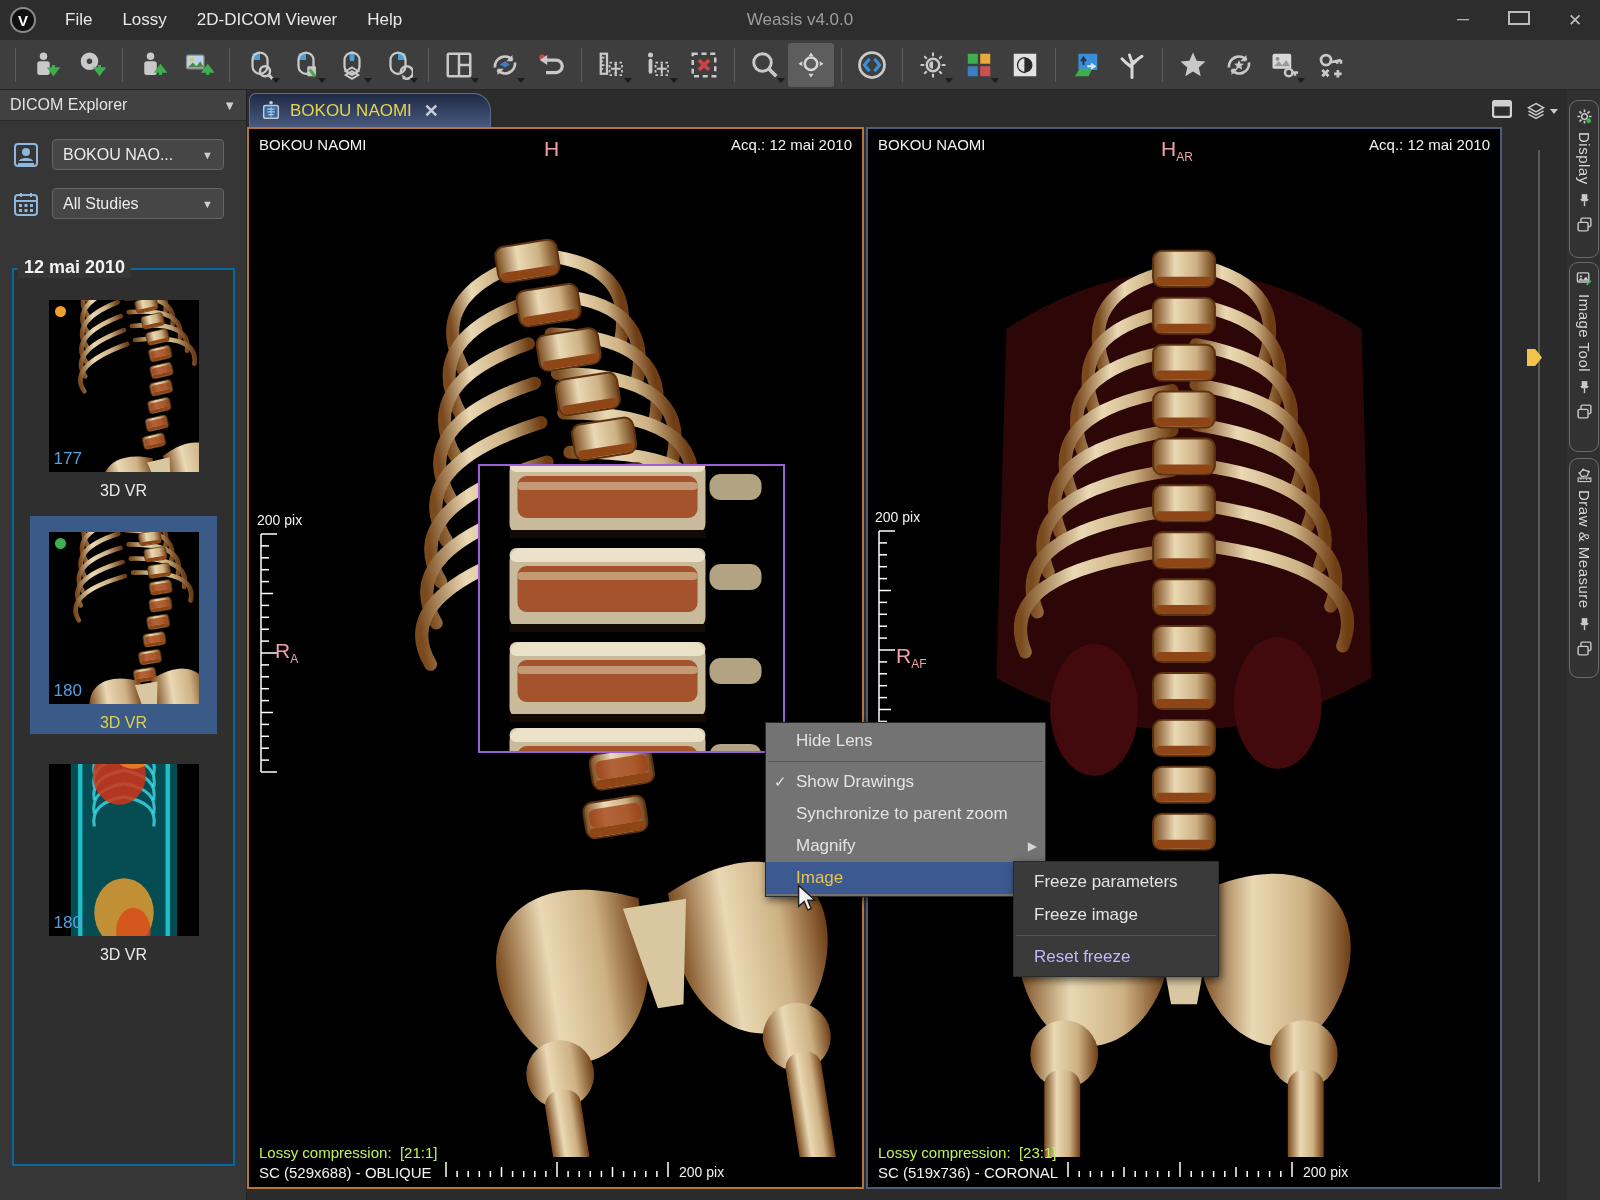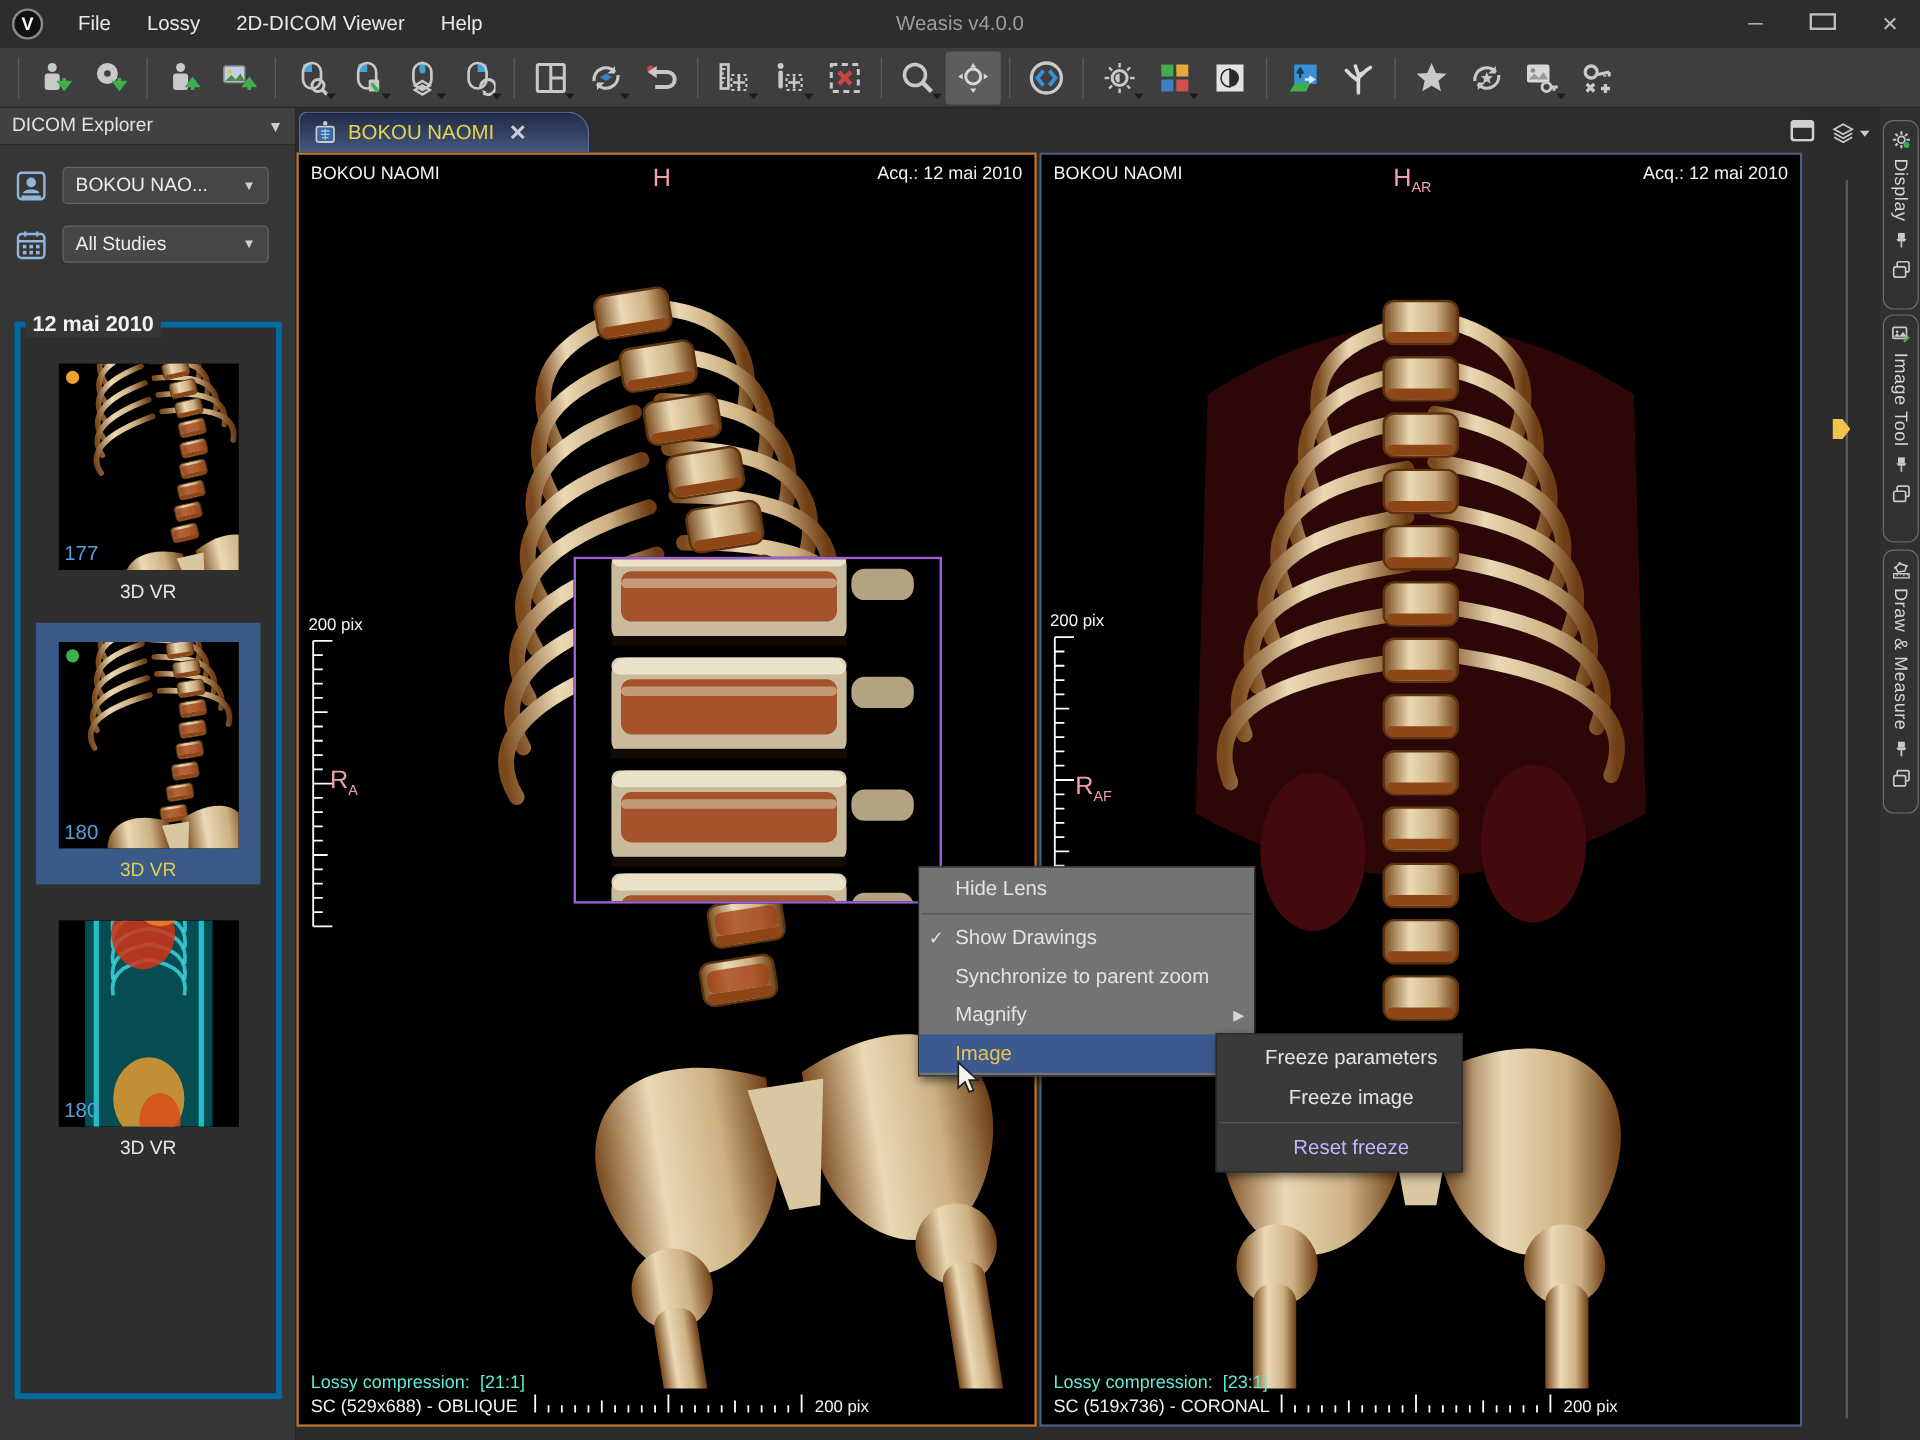--- a/index.html
+++ b/index.html
@@ -36,21 +36,21 @@
              border-right:1px solid #222; }
   .sb-header { height:31px; background:#414141; display:flex; align-items:center; padding:0 10px;
                color:#e2e2e2; font-size:16px; border-bottom:1px solid #2a2a2a;}
   .sb-header .tri { margin-left:auto; color:#cfcfcf; font-size:13px; }
   .sb-row { display:flex; align-items:center; margin:18px 0 0 12px; gap:12px; }
   .sb-row svg { width:28px; height:28px; flex:none; }
   .combo { width:172px; height:31px; background:#464646; border:1px solid #646464; border-radius:4px;
            display:flex; align-items:center; padding:0 10px; color:#ececec; font-size:16px; }
   .combo .tri { margin-left:auto; font-size:11px; color:#d0d0d0; }
   .groupbox { position:absolute; left:12px; top:178px; width:223px; height:898px;
-              border:5px solid #0369a1; background:#2f2f2f; }
+              border:2px solid #0369a1; background:#2f2f2f; }
   .gb-legend { position:absolute; top:-13px; left:4px; background:#363636; padding:0 6px;
                color:#f2f2f2; font-size:18px; font-weight:bold; }
   .thumb { position:relative; width:187px; margin:14px auto 0 auto; padding:6px 0 2px 0; text-align:center; }
   .thumb.sel { background:#3a5a88; }
   .thumb-img { position:relative; width:150px; height:172px; margin:10px auto; background:#000; overflow:hidden; }
   .thumb-img svg { width:100%; height:100%; }
   .t-dot { position:absolute; left:6px; top:6px; width:11px; height:11px; border-radius:50%; }
   .t-num { position:absolute; left:5px; bottom:3px; color:#57a0dc; font-size:17px; }
   .t-label { color:#e8e8e8; font-size:16px; margin-top:2px; }
   .thumb.sel .t-label { color:#ddd04e; }
@@ -67,38 +67,38 @@
   .gutter-icon { position:absolute; display:flex; align-items:center; }
 
   
   .vp { position:absolute; top:127px; background:#000; }
   .vp.left  { left:247px; width:617px; height:1062px; border:2px solid #b5763a; }
   .vp.right { left:866px; width:636px; height:1062px; border:2px solid #4e5c7c; }
   .vp .rendersvg { position:absolute; left:0; top:30px; width:100%; height:calc(100% - 60px); }
   .ov { position:absolute; color:#f2f2f2; font-size:15px; white-space:nowrap; }
   .orient { color:#f0a0ac; font-size:21px; }
   .orient sub { font-size:12px; }
-  .red { color:#5eead4; }
+  .red { color:#bef264; }
   .lens { position:absolute; border:2px solid #9e5fd6; background:#000; overflow:hidden; }
   .lens svg { width:100%; height:100%; }
   .vruler, .hruler { position:absolute; }
 
   
   .cmenu { position:absolute; left:765px; top:722px; width:281px; background:#737373;
            border:1px solid #2a2a2a; box-shadow:2px 3px 8px rgba(0,0,0,.6); padding:2px 0; z-index:40; }
   .cm-item { position:relative; height:32px; display:flex; align-items:center;
              padding-left:30px; color:#e3e3e3; font-size:17px; }
   .cm-item.hl { background:#3c5a8f; color:#e8c34e; }
   .cm-item.disabled { color:#c4b5fd; }
   .cm-check { position:absolute; left:8px; font-size:15px; color:#e3e3e3; }
   .cm-arrow { position:absolute; right:8px; font-size:12px; color:#d5d5d5; }
   .cm-sep { height:1px; background:#555; margin:4px 2px; }
   .smenu { position:absolute; left:1013px; top:861px; width:206px; background:#3a3a3a;
            border:1px solid #2a2a2a; box-shadow:2px 3px 8px rgba(0,0,0,.6); padding:3px 0; z-index:41; }
-  .smenu .cm-item { padding-left:20px; height:33px;justify-content:center; }
+  .smenu .cm-item { padding-left:20px; height:33px; }
 
   .cursor { position:absolute; left:797px; top:884px; z-index:60; }
 
   
   .rstrip { position:absolute; left:1567px; top:90px; width:33px; height:1110px; background:#303030; }
   .rtab { position:absolute; left:2px; width:30px; border:1px solid #6b6b6b; border-radius:9px;
           display:flex; flex-direction:column; align-items:center; padding:7px 0; gap:7px; background:#323232; }
   .rtab .vtext { writing-mode:vertical-rl; color:#d6d6d6; font-size:15px; letter-spacing:.5px; }
   .rtab svg { width:17px; height:17px; flex:none; }
   .scrollline { position:absolute; left:1538px; top:150px; width:2px; height:1032px; background:#5a5a5a; }

